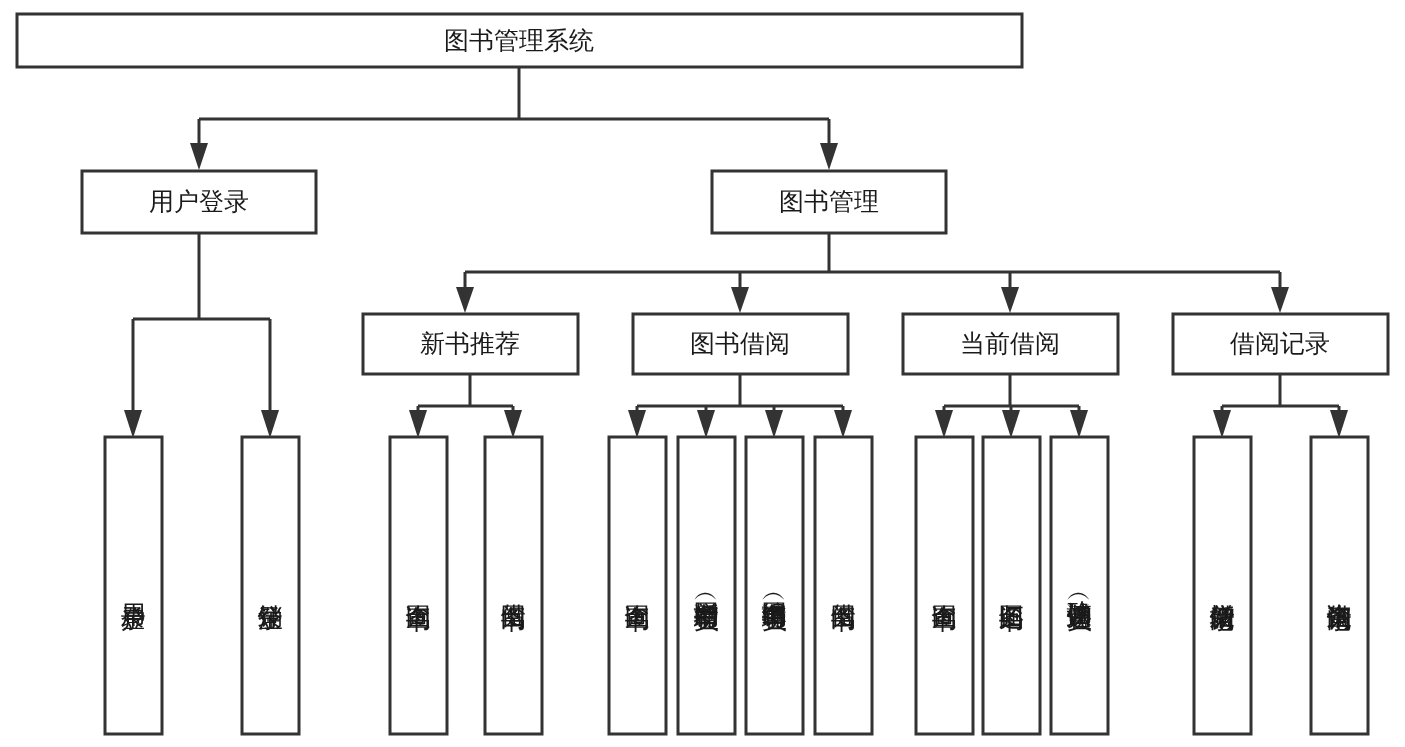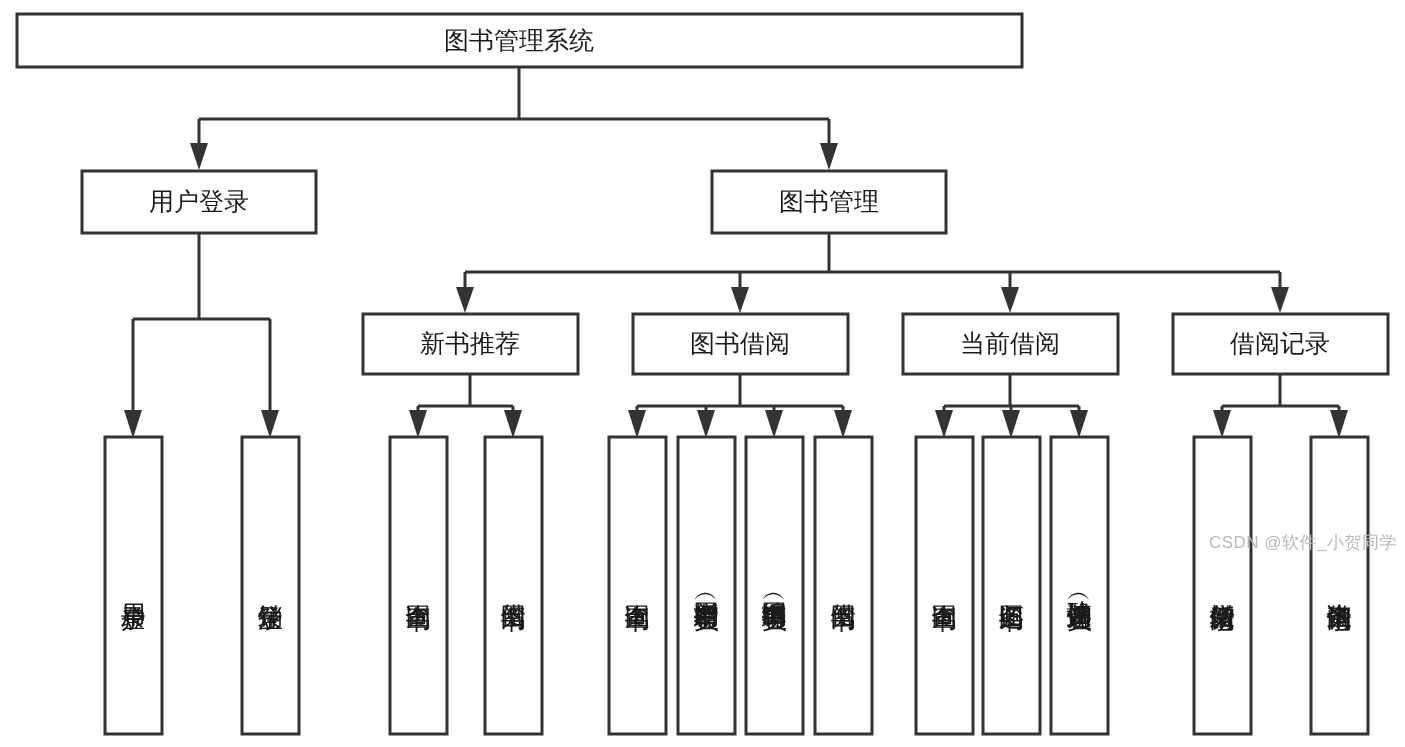--- a/index.html
+++ b/index.html
@@ -211,15 +211,14 @@
   <div class="node-label-v" style="left:746px; top:437px; width:57px; height:297px;">编辑图书（管理员）</div>
   <div class="node-label-v" style="left:815px; top:437px; width:57px; height:297px;">借阅图书</div>
 
   <div class="node-label-v" style="left:916px; top:437px; width:57px; height:297px;">查询图书</div>
   <div class="node-label-v" style="left:983px; top:437px; width:57px; height:297px;">归还图书</div>
   <div class="node-label-v" style="left:1051px; top:437px; width:57px; height:297px;">确认归还（管理员）</div>
 
   <div class="node-label-v" style="left:1194px; top:437px; width:57px; height:297px;">新增借阅记录</div>
   <div class="node-label-v" style="left:1311px; top:437px; width:57px; height:297px;">查询借阅记录</div>
 
-  <div class="watermark">CSDN @软件_小贺同学</div>
 
 </div>
 
 </body></html>

